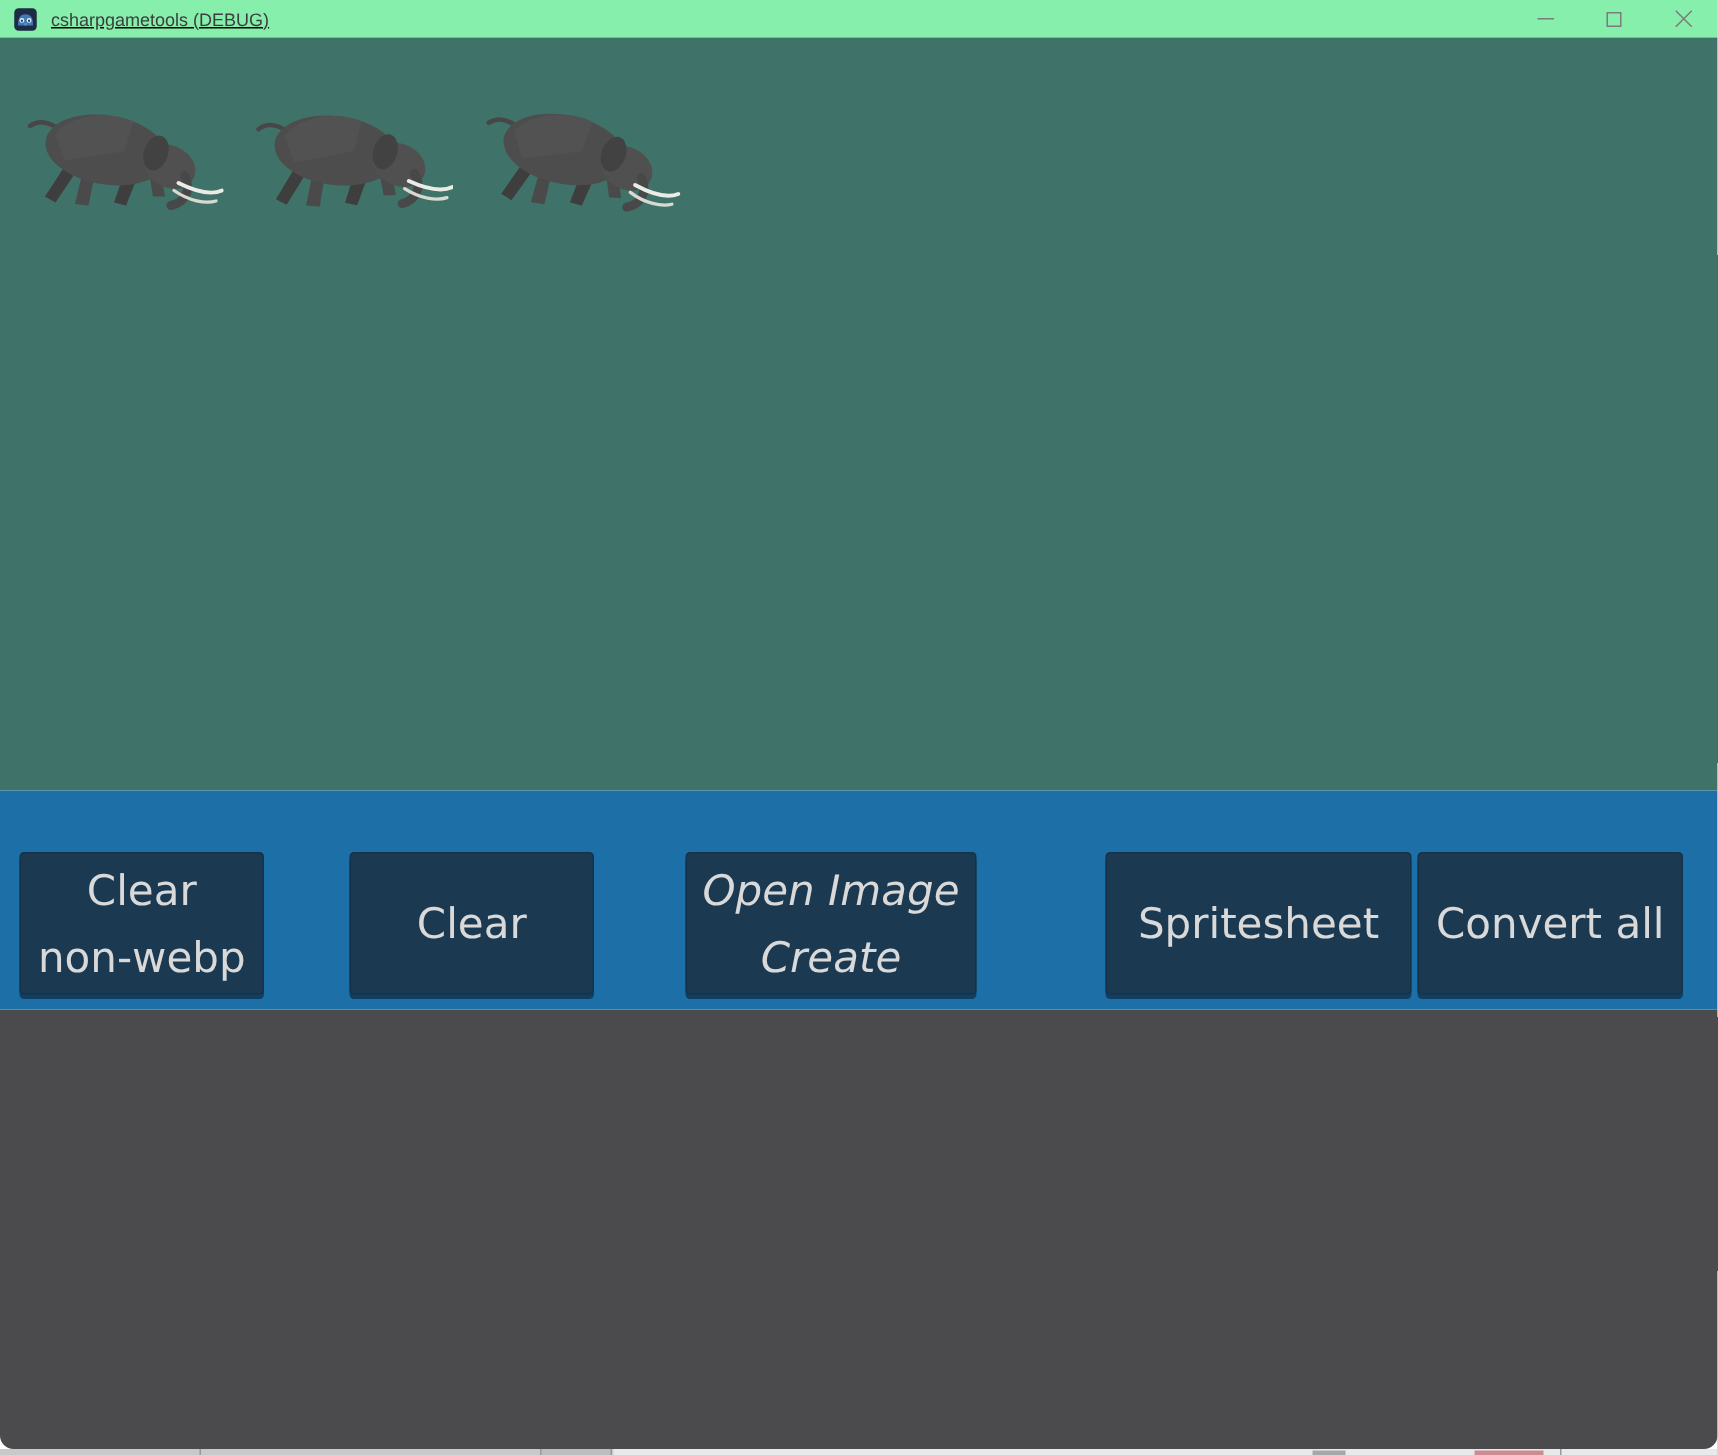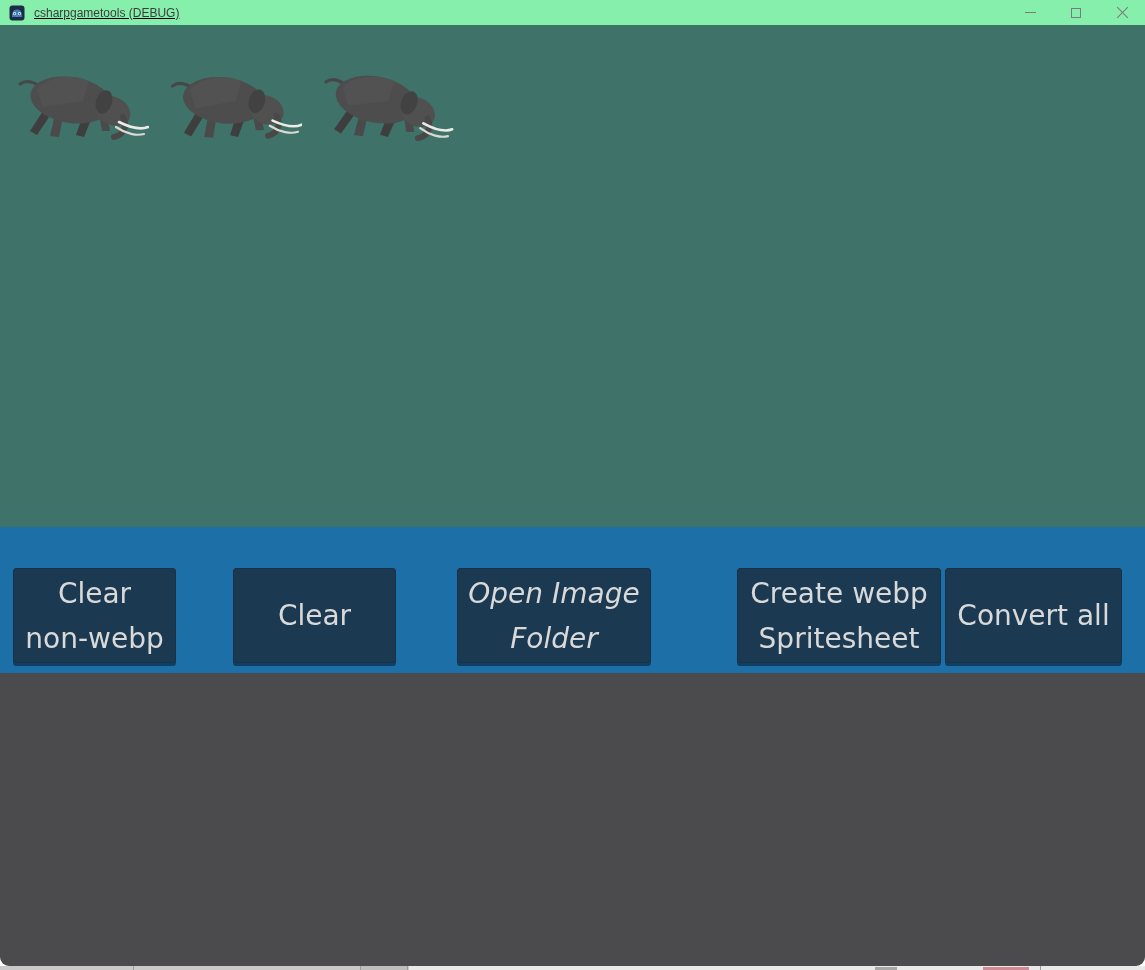--- a/index.html
+++ b/index.html
@@ -126,24 +126,23 @@
 
     <div class="btn btn-1">
       <span>Clear</span>
       <span>non-webp</span>
     </div>
     <div class="btn btn-2">
       <span>Clear</span>
     </div>
     <div class="btn btn-3">
       <span>Open Image</span>
-      <span>Folder</span>
+      <span>Create</span>
     </div>
     <div class="btn btn-4">
-      <span>Create webp</span>
       <span>Spritesheet</span>
     </div>
     <div class="btn btn-5">
       <span>Convert all</span>
     </div>
   </div>
 
   <div class="console"></div>
 
   <div class="sliver">

